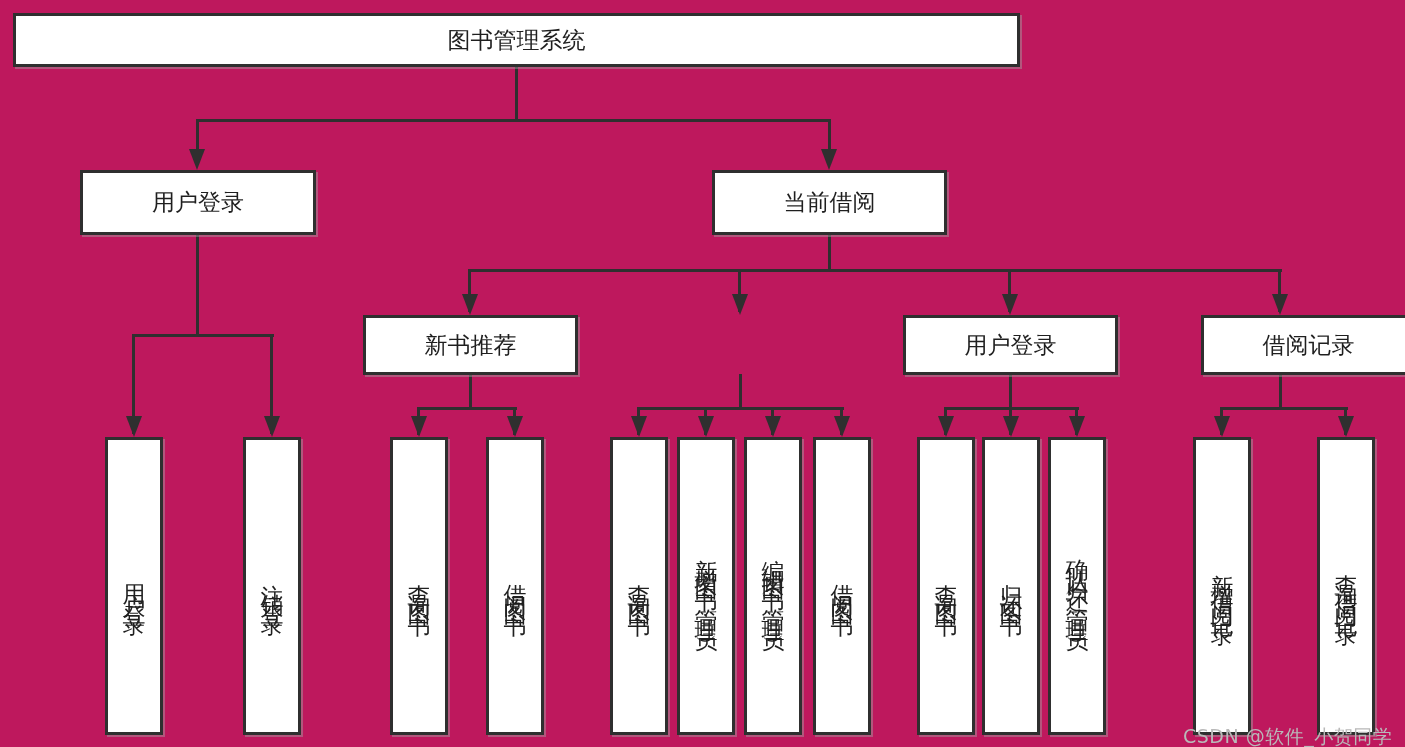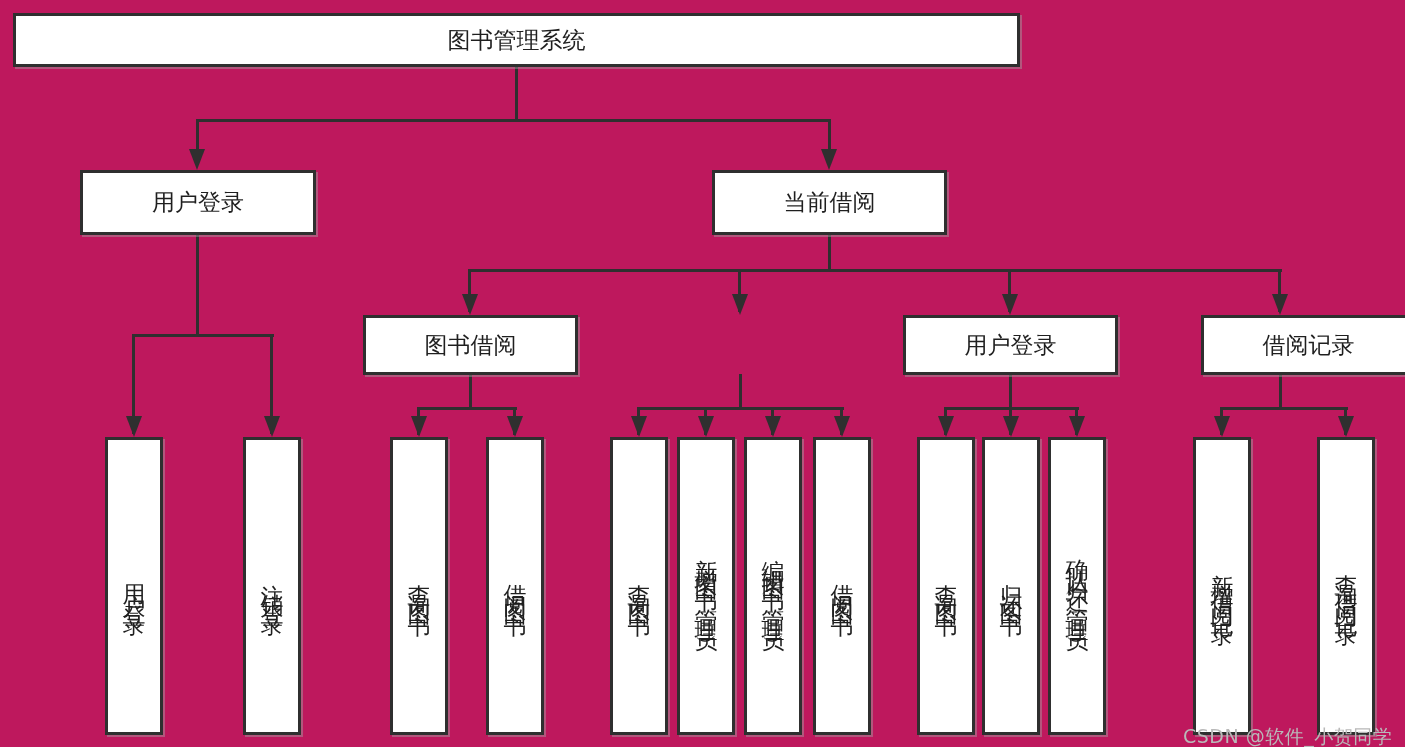--- a/index.html
+++ b/index.html
@@ -119,21 +119,21 @@
   </div>
 
   <div class="node" style="left:80px; top:170px; width:236px; height:65px;">
     <span class="lbl">用户登录</span>
   </div>
   <div class="node" style="left:712px; top:170px; width:235px; height:65px;">
     <span class="lbl">当前借阅</span>
   </div>
 
   <div class="node" style="left:363px; top:315px; width:215px; height:60px;">
-    <span class="lbl">图书借阅</span>
+    <span class="lbl">新书推荐</span>
   </div>
   <div class="node" style="left:903px; top:315px; width:215px; height:60px;">
     <span class="lbl">用户登录</span>
   </div>
   <div class="node" style="left:1173px; top:315px; width:215px; height:60px;margin-left:28px;">
     <span class="lbl">借阅记录</span>
   </div>
 
   <div class="node leaf" style="left:105px; top:437px; width:58px; height:298px;">
     <span class="lbl">用户登录</span>

